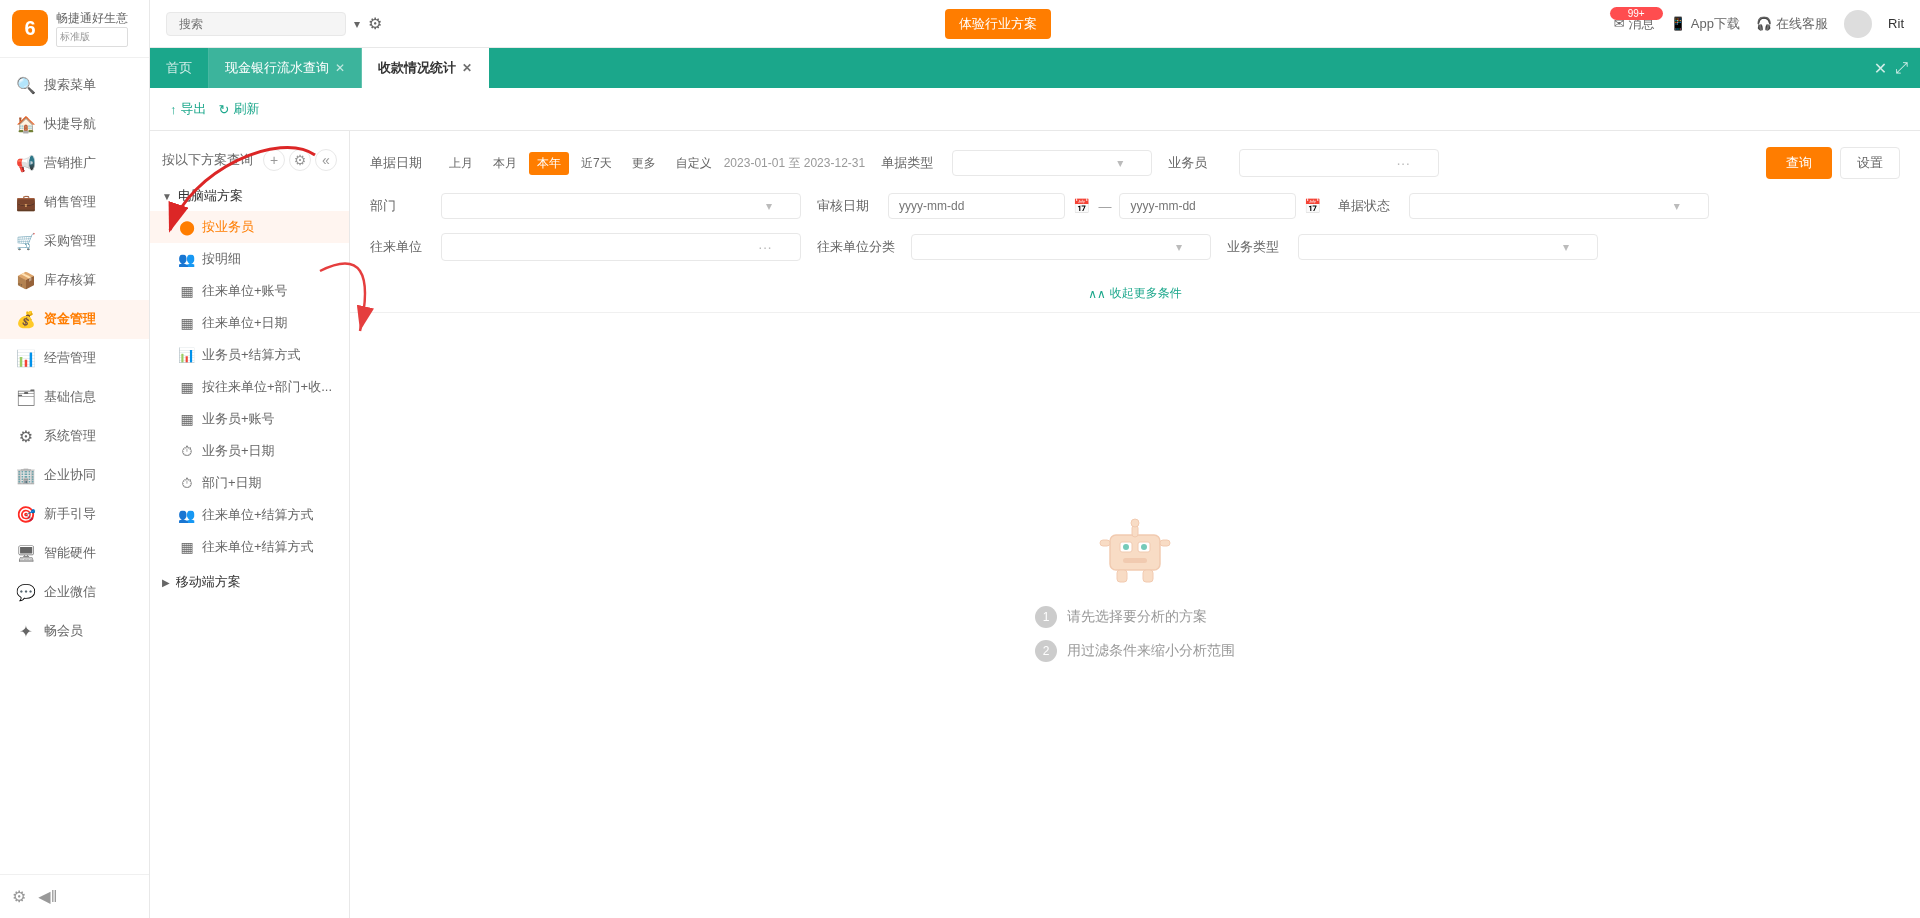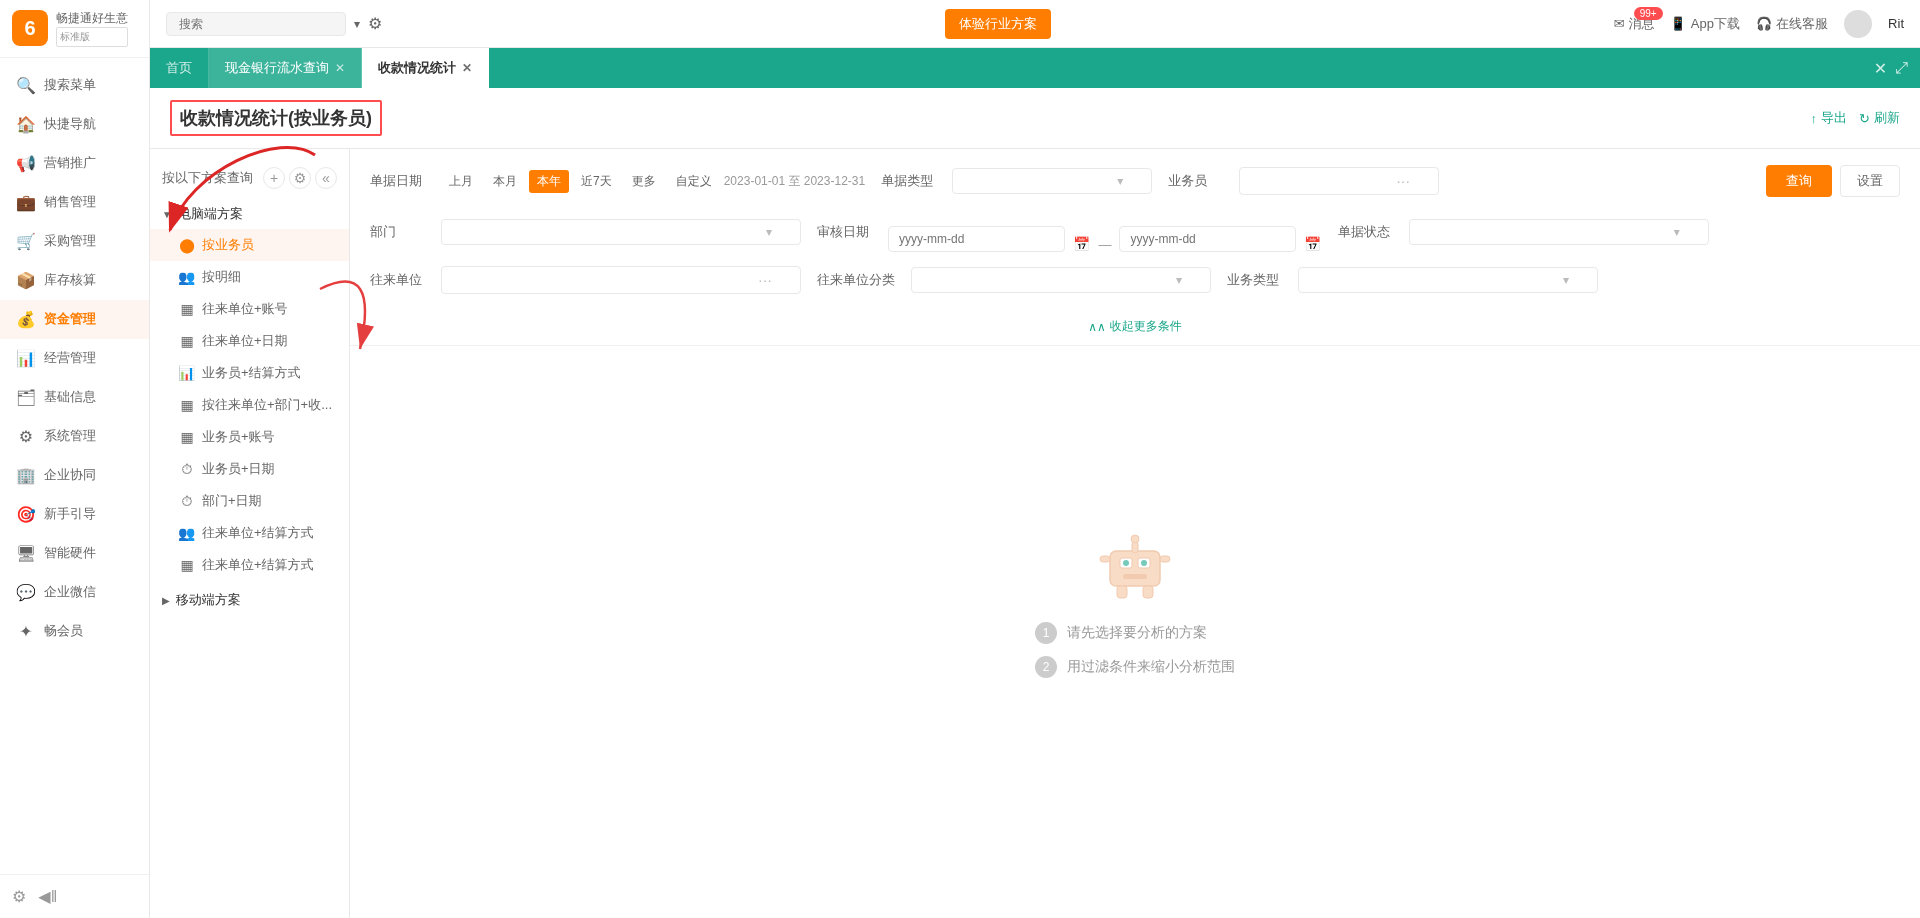--- a/index.html
+++ b/index.html
@@ -26,21 +26,21 @@
 
     
     .topbar { background: #fff; border-bottom: 1px solid #e8e8e8; padding: 0 16px; display: flex; align-items: center; justify-content: space-between; height: 48px; }
     .topbar-left { display: flex; align-items: center; gap: 8px; }
     .topbar-search { background: #f5f5f5; border: 1px solid #e8e8e8; border-radius: 4px; padding: 4px 12px; color: #999; font-size: 12px; width: 180px; }
     .topbar-dropdown { color: #666; font-size: 12px; cursor: pointer; }
     .topbar-settings { color: #666; font-size: 16px; cursor: pointer; }
     .topbar-trial-btn { background: #ff7d00; color: white; border: none; border-radius: 4px; padding: 6px 14px; font-size: 13px; cursor: pointer; }
     .topbar-right { display: flex; align-items: center; gap: 16px; }
     .topbar-icon-item { display: flex; align-items: center; gap: 4px; color: #666; font-size: 13px; cursor: pointer; position: relative; }
-    .badge { background: #ff4d4f; color: white; font-size: 10px; border-radius: 10px; padding: 1px 6px; position: absolute; top: -8px; right: -8px; }
+    .badge { background: #ff4d4f; color: white; font-size: 10px; border-radius: 10px; padding: 1px 18px; position: absolute; top: -8px; right: -8px; }
     .user-avatar { width: 28px; height: 28px; background: #ddd; border-radius: 50%; }
 
     
     .tabbar { background: #1ba78b; display: flex; align-items: center; padding: 0; height: 40px; }
     .tab { display: flex; align-items: center; gap: 6px; padding: 0 16px; height: 40px; font-size: 13px; cursor: pointer; color: rgba(255,255,255,0.8); border-right: 1px solid rgba(255,255,255,0.2); }
     .tab.home { background: #1ba78b; }
     .tab.active { background: #fff; color: #333; font-weight: bold; }
     .tab.active2 { background: rgba(255,255,255,0.15); color: #fff; }
     .tab-close { font-size: 12px; color: inherit; opacity: 0.7; cursor: pointer; }
     .tabbar-right { margin-left: auto; display: flex; align-items: center; padding-right: 12px; gap: 8px; }
@@ -229,21 +229,20 @@
       </div>
       <div class="tabbar-right">
         <span class="tabbar-action">✕</span>
         <span class="tabbar-action">⤢</span>
       </div>
     </div>
 
     <div class="page-content">
 
       <div class="page-header">
-        <div class="page-title">收款情况统计(按业务员)</div>
         <div class="page-actions">
           <button class="action-btn">
             <span>↑</span>
             <span>导出</span>
           </button>
           <button class="action-btn">
             <span>↻</span>
             <span>刷新</span>
           </button>
         </div>
@@ -365,21 +364,21 @@
               </div>
             </div>
 
             <div class="filter-row">
               <span class="filter-label">部门</span>
               <div class="filter-select" style="min-width:280px; flex:1; max-width:360px;">
                 <span></span>
                 <span class="chevron-down">▾</span>
               </div>
               <span class="filter-label">审核日期</span>
-              <div style="display:flex; align-items:flex-end; gap:4px;margin-top:15px;">
+              <div style="display:flex; align-items:center; gap:4px;">
                 <input class="filter-input" type="text" placeholder="yyyy-mm-dd" style="">
                 <span class="filter-calendar-icon">📅</span>
                 <span class="filter-dash">—</span>
                 <input class="filter-input" type="text" placeholder="yyyy-mm-dd" style="">
                 <span class="filter-calendar-icon">📅</span>
               </div>
               <span class="filter-label">单据状态</span>
               <div class="filter-select" style="min-width:200px; flex:1; max-width:300px;">
                 <span></span>
                 <span class="chevron-down">▾</span>

